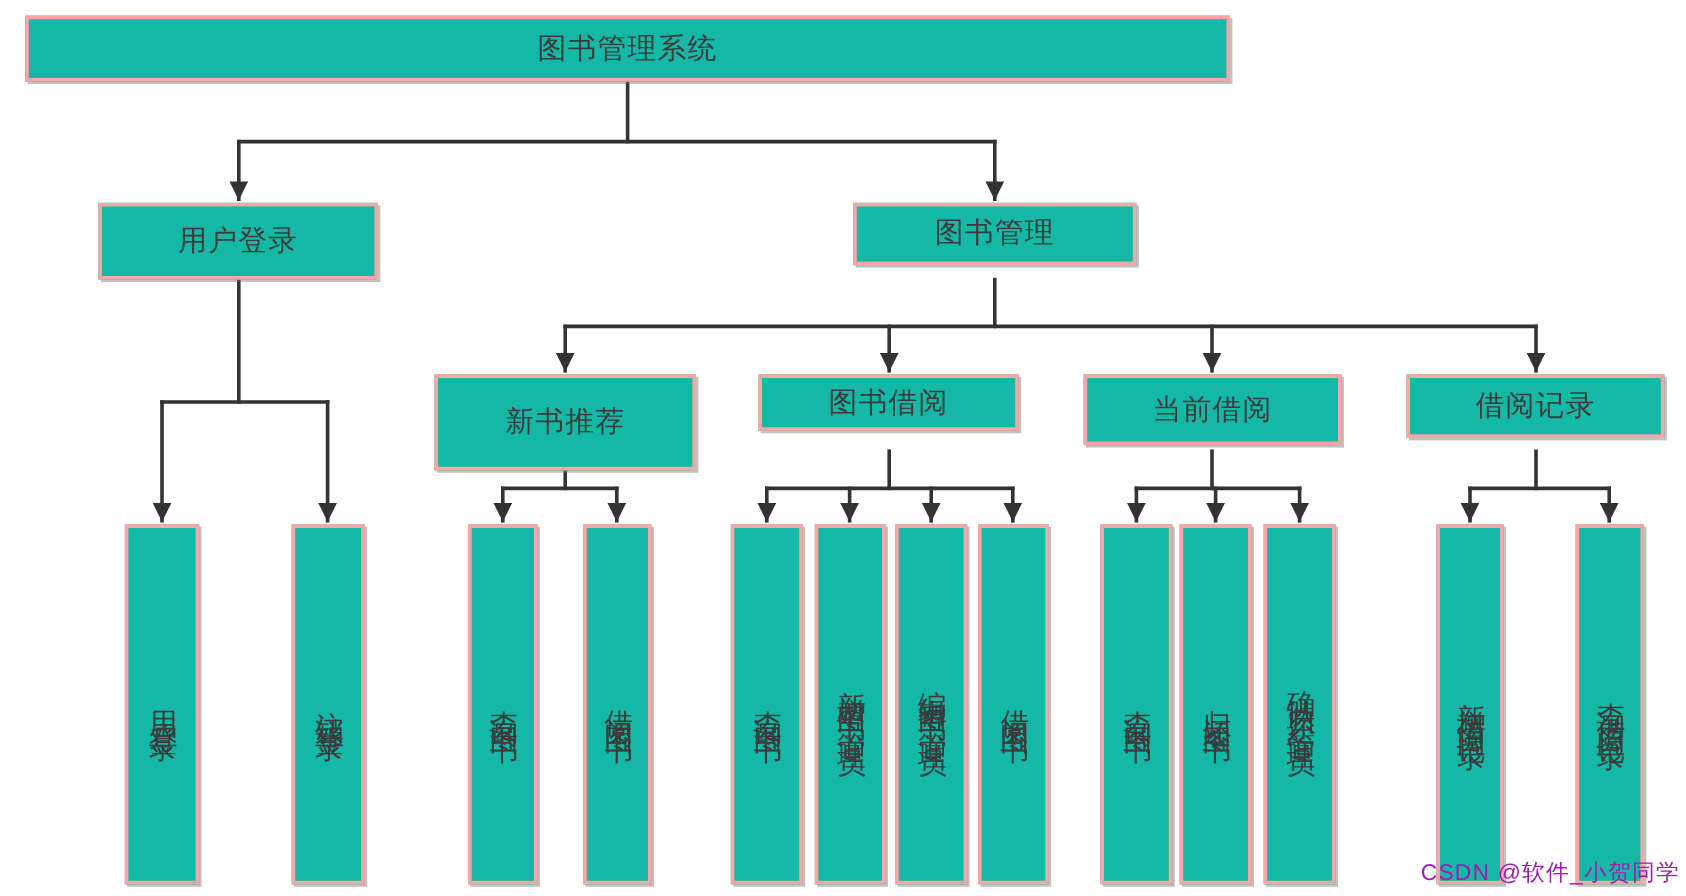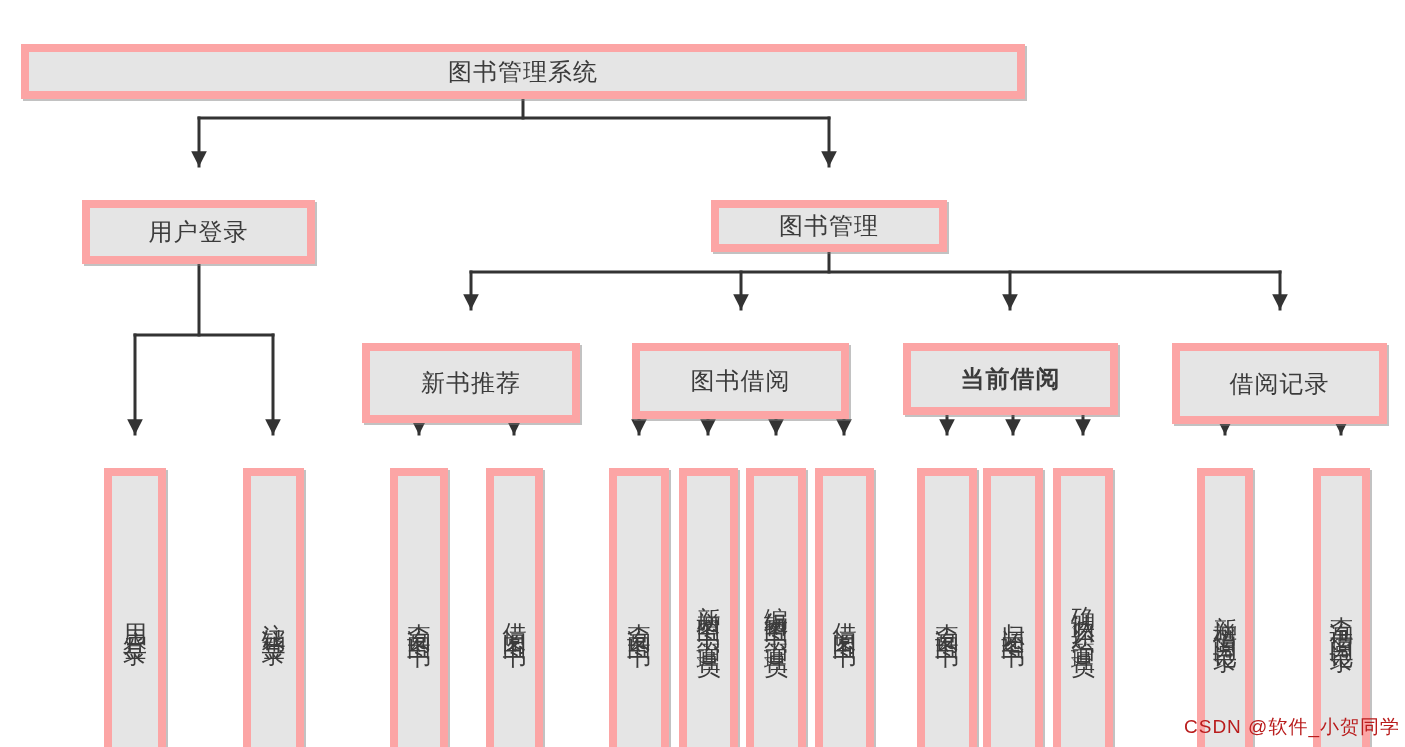--- a/index.html
+++ b/index.html
@@ -18,45 +18,44 @@
   #connectors {
     position: absolute;
     left: 0;
     top: 0;
     width: 1405px;
     height: 747px;
   }
   .node {
     position: absolute;
     box-sizing: border-box;
-    border: 8px solid #fca5a5;
-    background: #e5e5e5;
+    border: 3px solid #fca5a5;
+    background: #14b8a6;
     box-shadow: 2px 2px 0 rgba(120,120,120,0.45);
     display: flex;
     align-items: center;
     justify-content: center;
     color: #3b3b3b;
     font-size: 24px;
     letter-spacing: 1px;
     line-height: 1;
     white-space: nowrap;
-    margin-top: 31px;
   }
   .node.v .label {
     writing-mode: vertical-rl;
     text-orientation: mixed;
     letter-spacing: 7px;
   }
   #watermark {
     position: absolute;
     left: 1184px;
     top: 714px;
     font-size: 19px;
     letter-spacing: 1px;
-    color: #b91c1c;
+    color: #a21caf;
     white-space: nowrap;
   }
 </style>
 </head>
 <body>
 
 <div id="canvas">
 
   <svg id="connectors" viewBox="0 0 1405 747" xmlns="http://www.w3.org/2000/svg">
     <defs>
@@ -129,27 +128,27 @@
   <div class="node h" style="left:82px; top:169px; width:233px; height:64px;">
     <span class="label">用户登录</span>
   </div>
   <div class="node h" style="left:711px; top:169px; width:236px; height:52px;">
     <span class="label">图书管理</span>
   </div>
 
   <div class="node h" style="left:362px; top:312px; width:218px; height:80px;">
     <span class="label">新书推荐</span>
   </div>
-  <div class="node h" style="left:632px; top:312px; width:217px; height:76px;">
+  <div class="node h" style="left:632px; top:312px; width:217px; height:47px;">
     <span class="label">图书借阅</span>
   </div>
-  <div class="node h" style="left:903px; top:312px; width:215px; height:72px;font-weight:bold;">
+  <div class="node h" style="left:903px; top:312px; width:215px; height:59px;">
     <span class="label">当前借阅</span>
   </div>
-  <div class="node h" style="left:1172px; top:312px; width:215px; height:81px;">
+  <div class="node h" style="left:1172px; top:312px; width:215px; height:53px;">
     <span class="label">借阅记录</span>
   </div>
 
   <div class="node v" style="left:104px; top:437px; width:62px; height:300px;">
     <span class="label">用户登录</span>
   </div>
   <div class="node v" style="left:243px; top:437px; width:61px; height:300px;">
     <span class="label">注销登录</span>
   </div>
 

